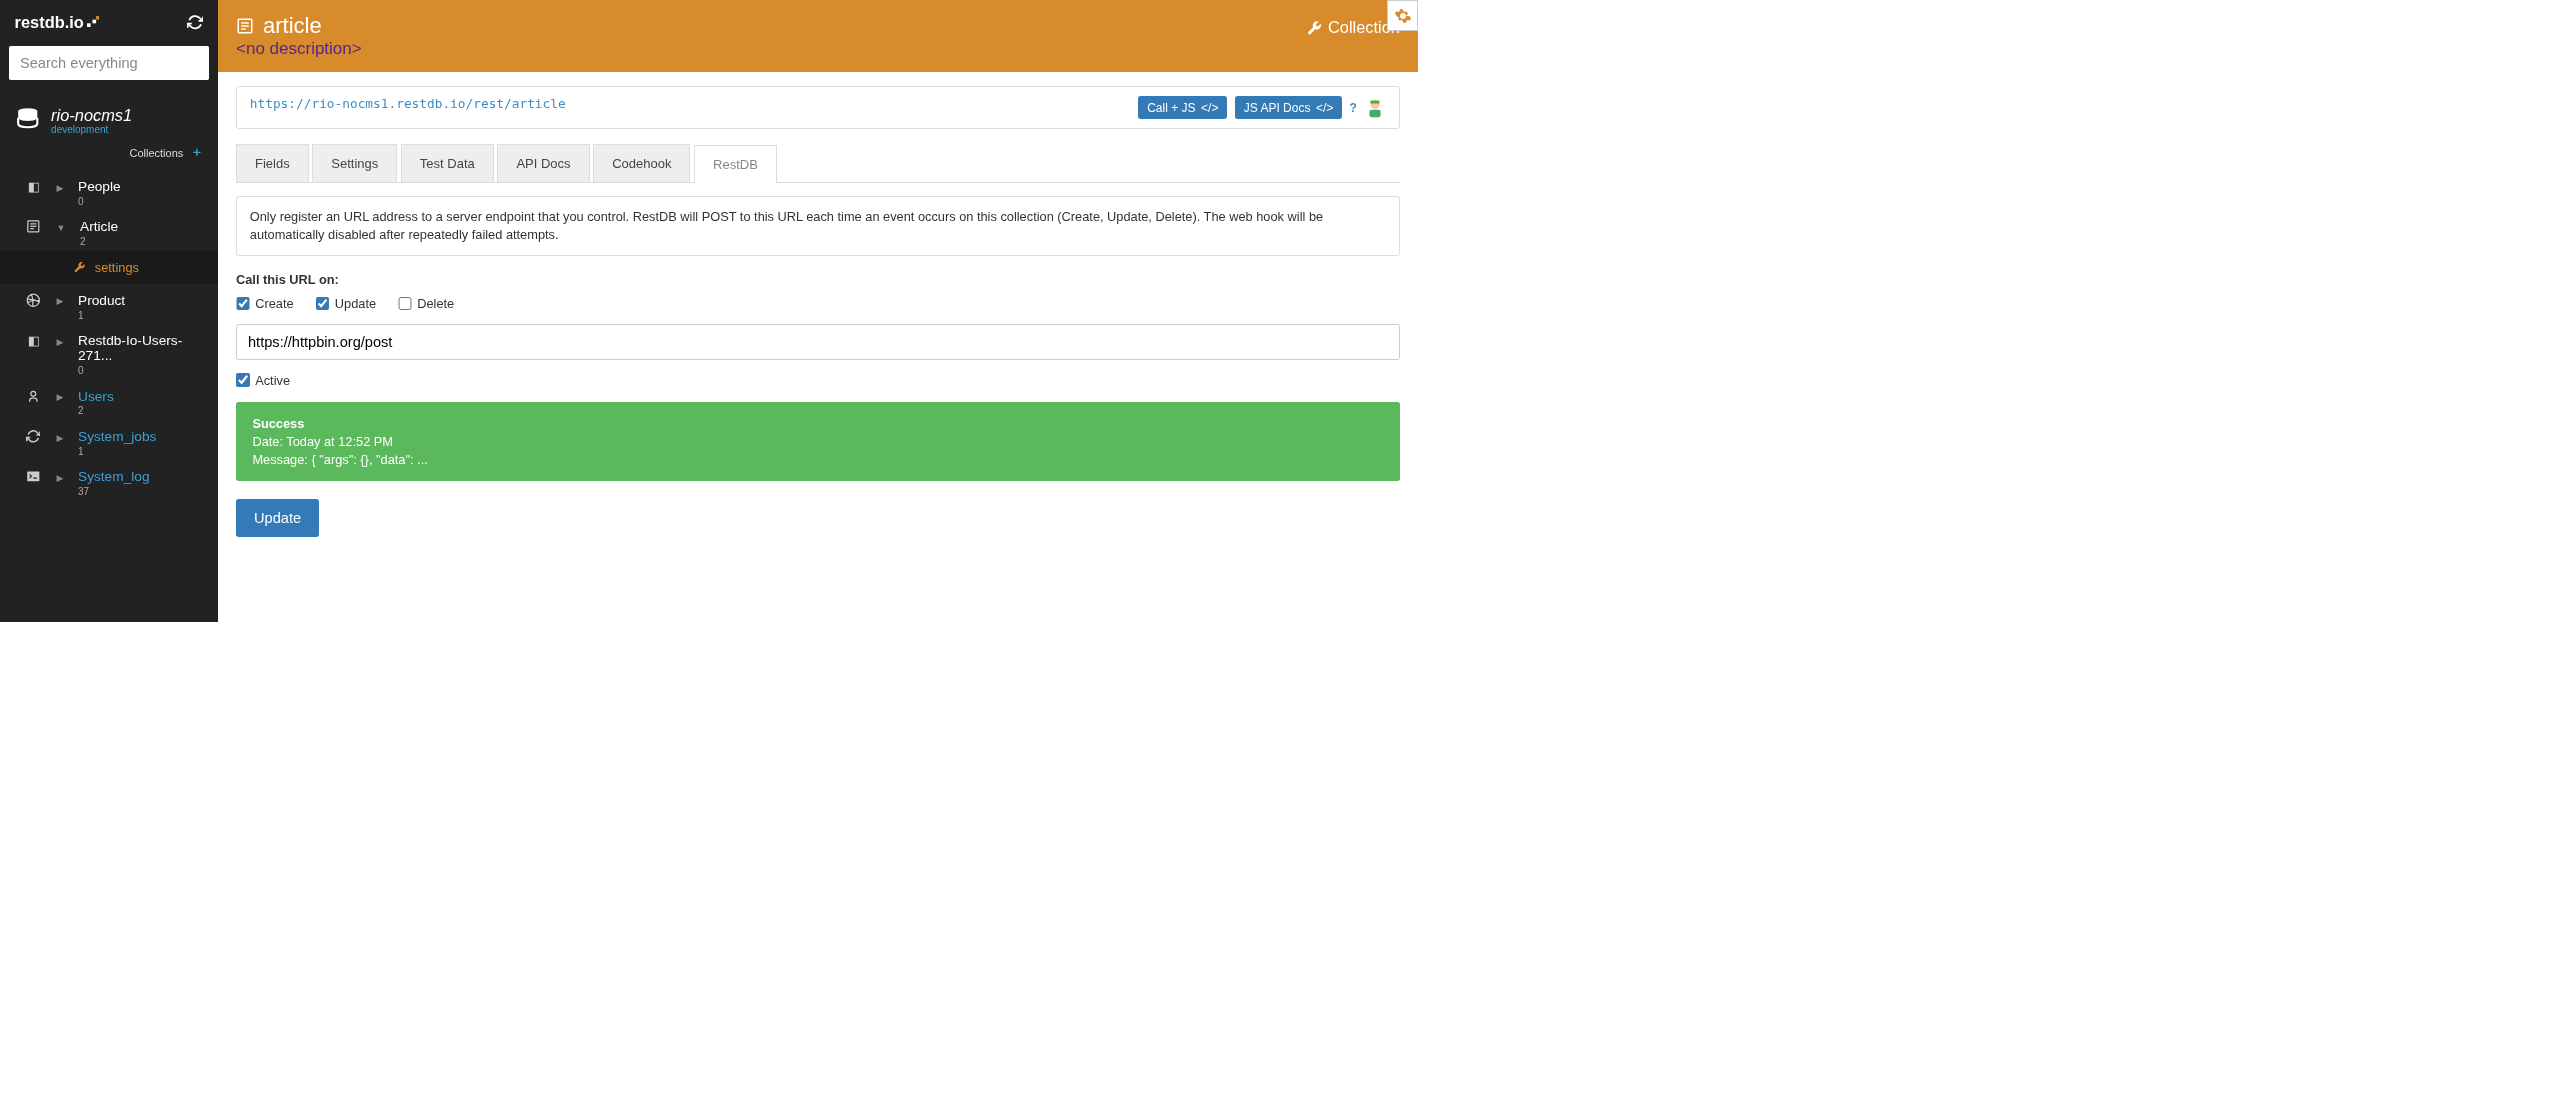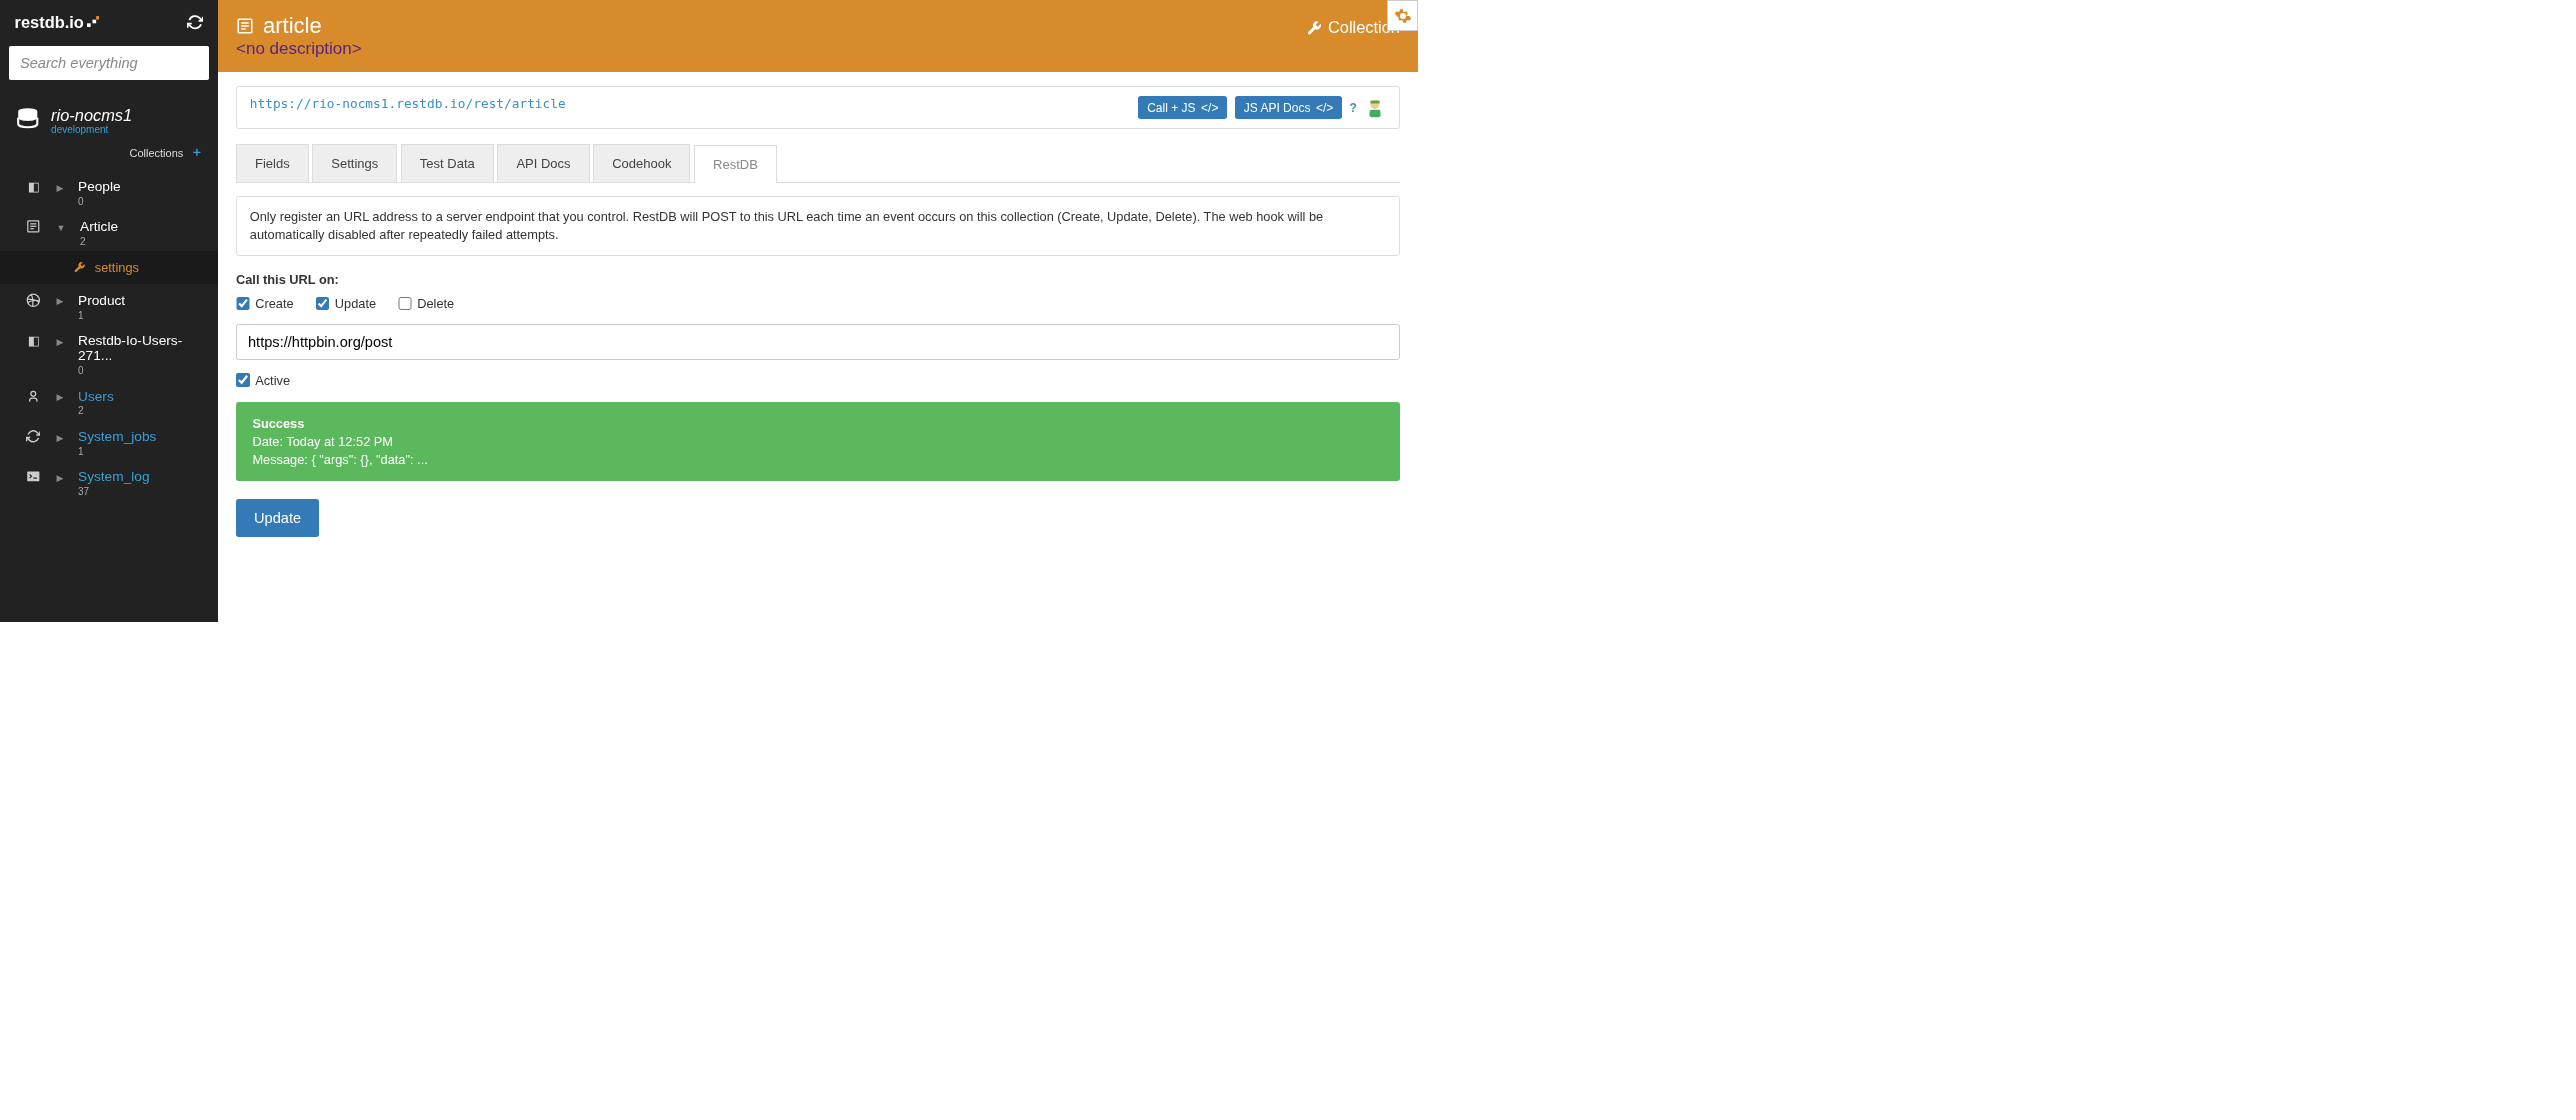--- a/index.html
+++ b/index.html
@@ -5,21 +5,21 @@
 * { box-sizing: border-box; margin: 0; padding: 0; }
 body { font-family: -apple-system, BlinkMacSystemFont, "Segoe UI", Helvetica, Arial, sans-serif; font-size: 12.8px; color: #333; background: #fff; }
 .app { display: flex; height: 622px; width: 1418px; position: relative; }
 
 
 .sidebar { width: 218px; background: #222; color: #fff; display: flex; flex-direction: column; flex-shrink: 0; }
 .sidebar-header { padding: 12.8px 14.6px 9px; display: flex; align-items: center; justify-content: space-between; }
 .logo { font-size: 16.4px; font-weight: 600; color: #fff; display: flex; align-items: center; gap: 2.7px; }
 .refresh-icon { color: #fff; cursor: pointer; }
 .search-box { margin: 5.5px 9px 12.8px; }
-.search-box input { width: 100%; padding: 9px 11px; font-size: 14.6px; border: none; border-radius: 1.8px; background: #fff; color: #333; font-style: italic; }
+.search-box input { width: 100%; padding: 9px 11px; font-size: 14.6px; border: none; border-radius: 1.8px; background: #fff; color: #333; }
 .search-box input::placeholder { color: #888; }
 .db-block { padding: 12.8px 14.6px 5.5px; display: flex; align-items: flex-start; gap: 11px; }
 .db-icon { color: #fff; flex-shrink:0; }
 .db-name { font-size: 16.4px; font-style: italic; font-weight: 400; color: #fff; line-height:1.1; }
 .db-env { font-size: 10px; color: #3aa0d8; }
 .collections-row { display: flex; justify-content: flex-end; align-items: center; padding: 3.6px 14.6px 9px; gap: 7.3px; }
 .collections-label { font-size: 11px; color: #ddd; }
 .add-collection { color: #3aa0d8; cursor: pointer; font-weight:bold; }
 .nav-item { padding: 9px 14.6px 3.6px 25.5px; display: flex; align-items: flex-start; gap: 14.6px; cursor: pointer; }
 .nav-item .item-icon { width: 16.4px; text-align: center; color: #ccc; flex-shrink:0; }

